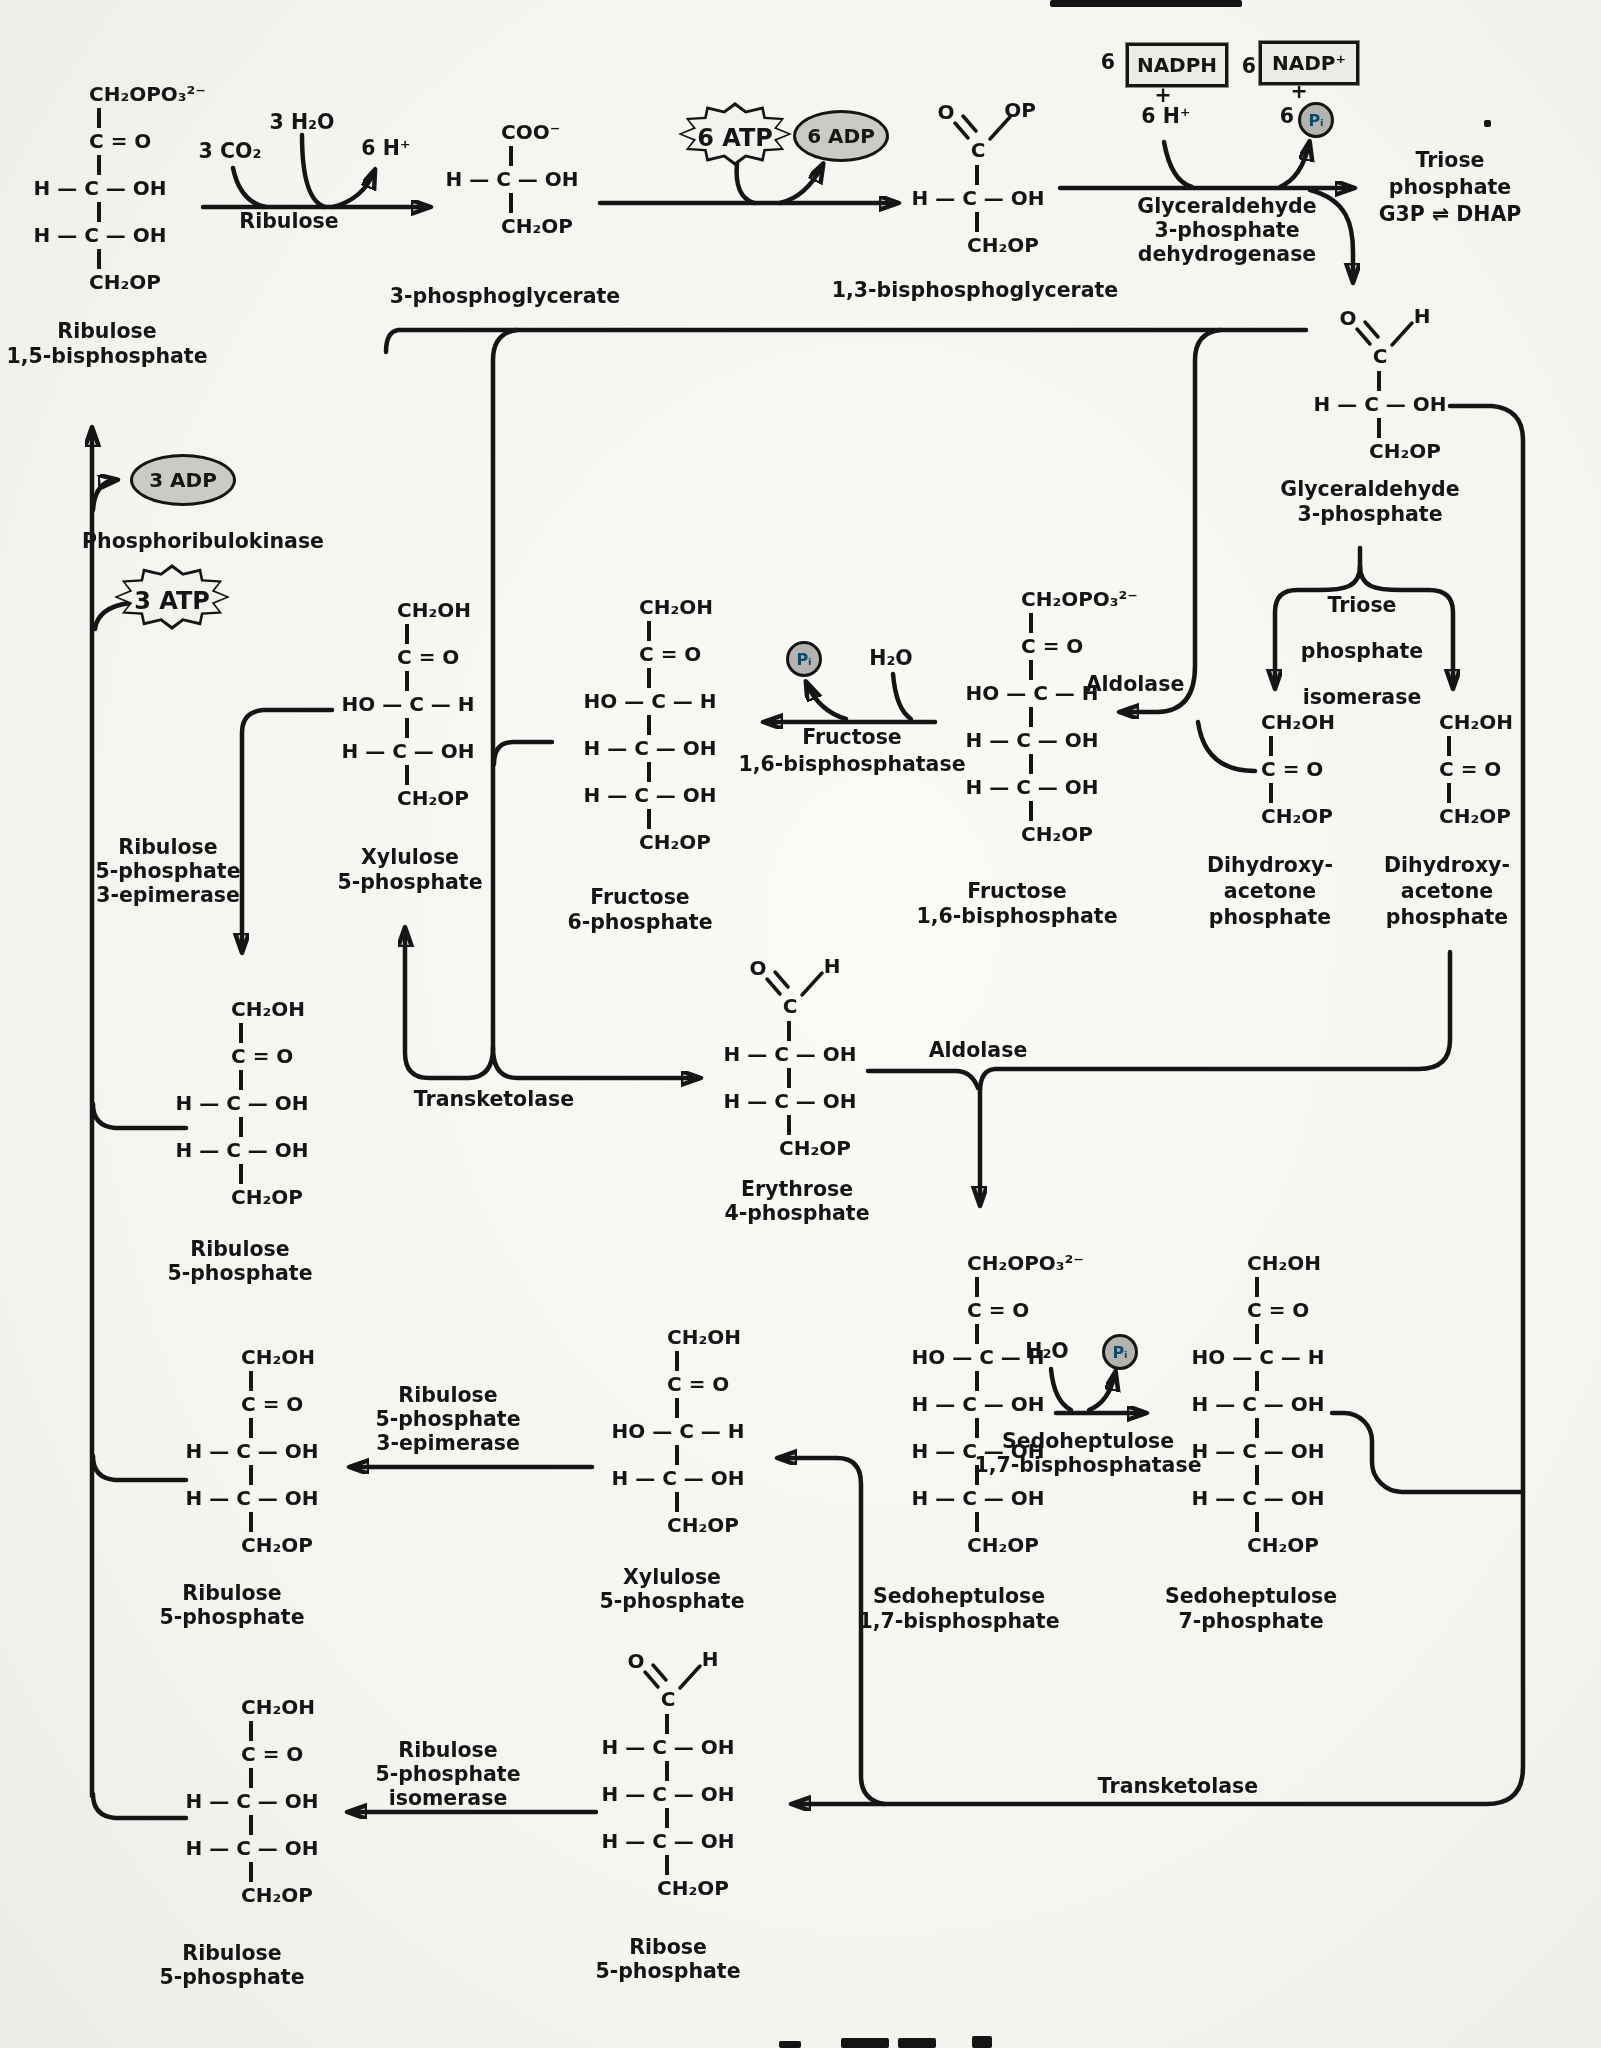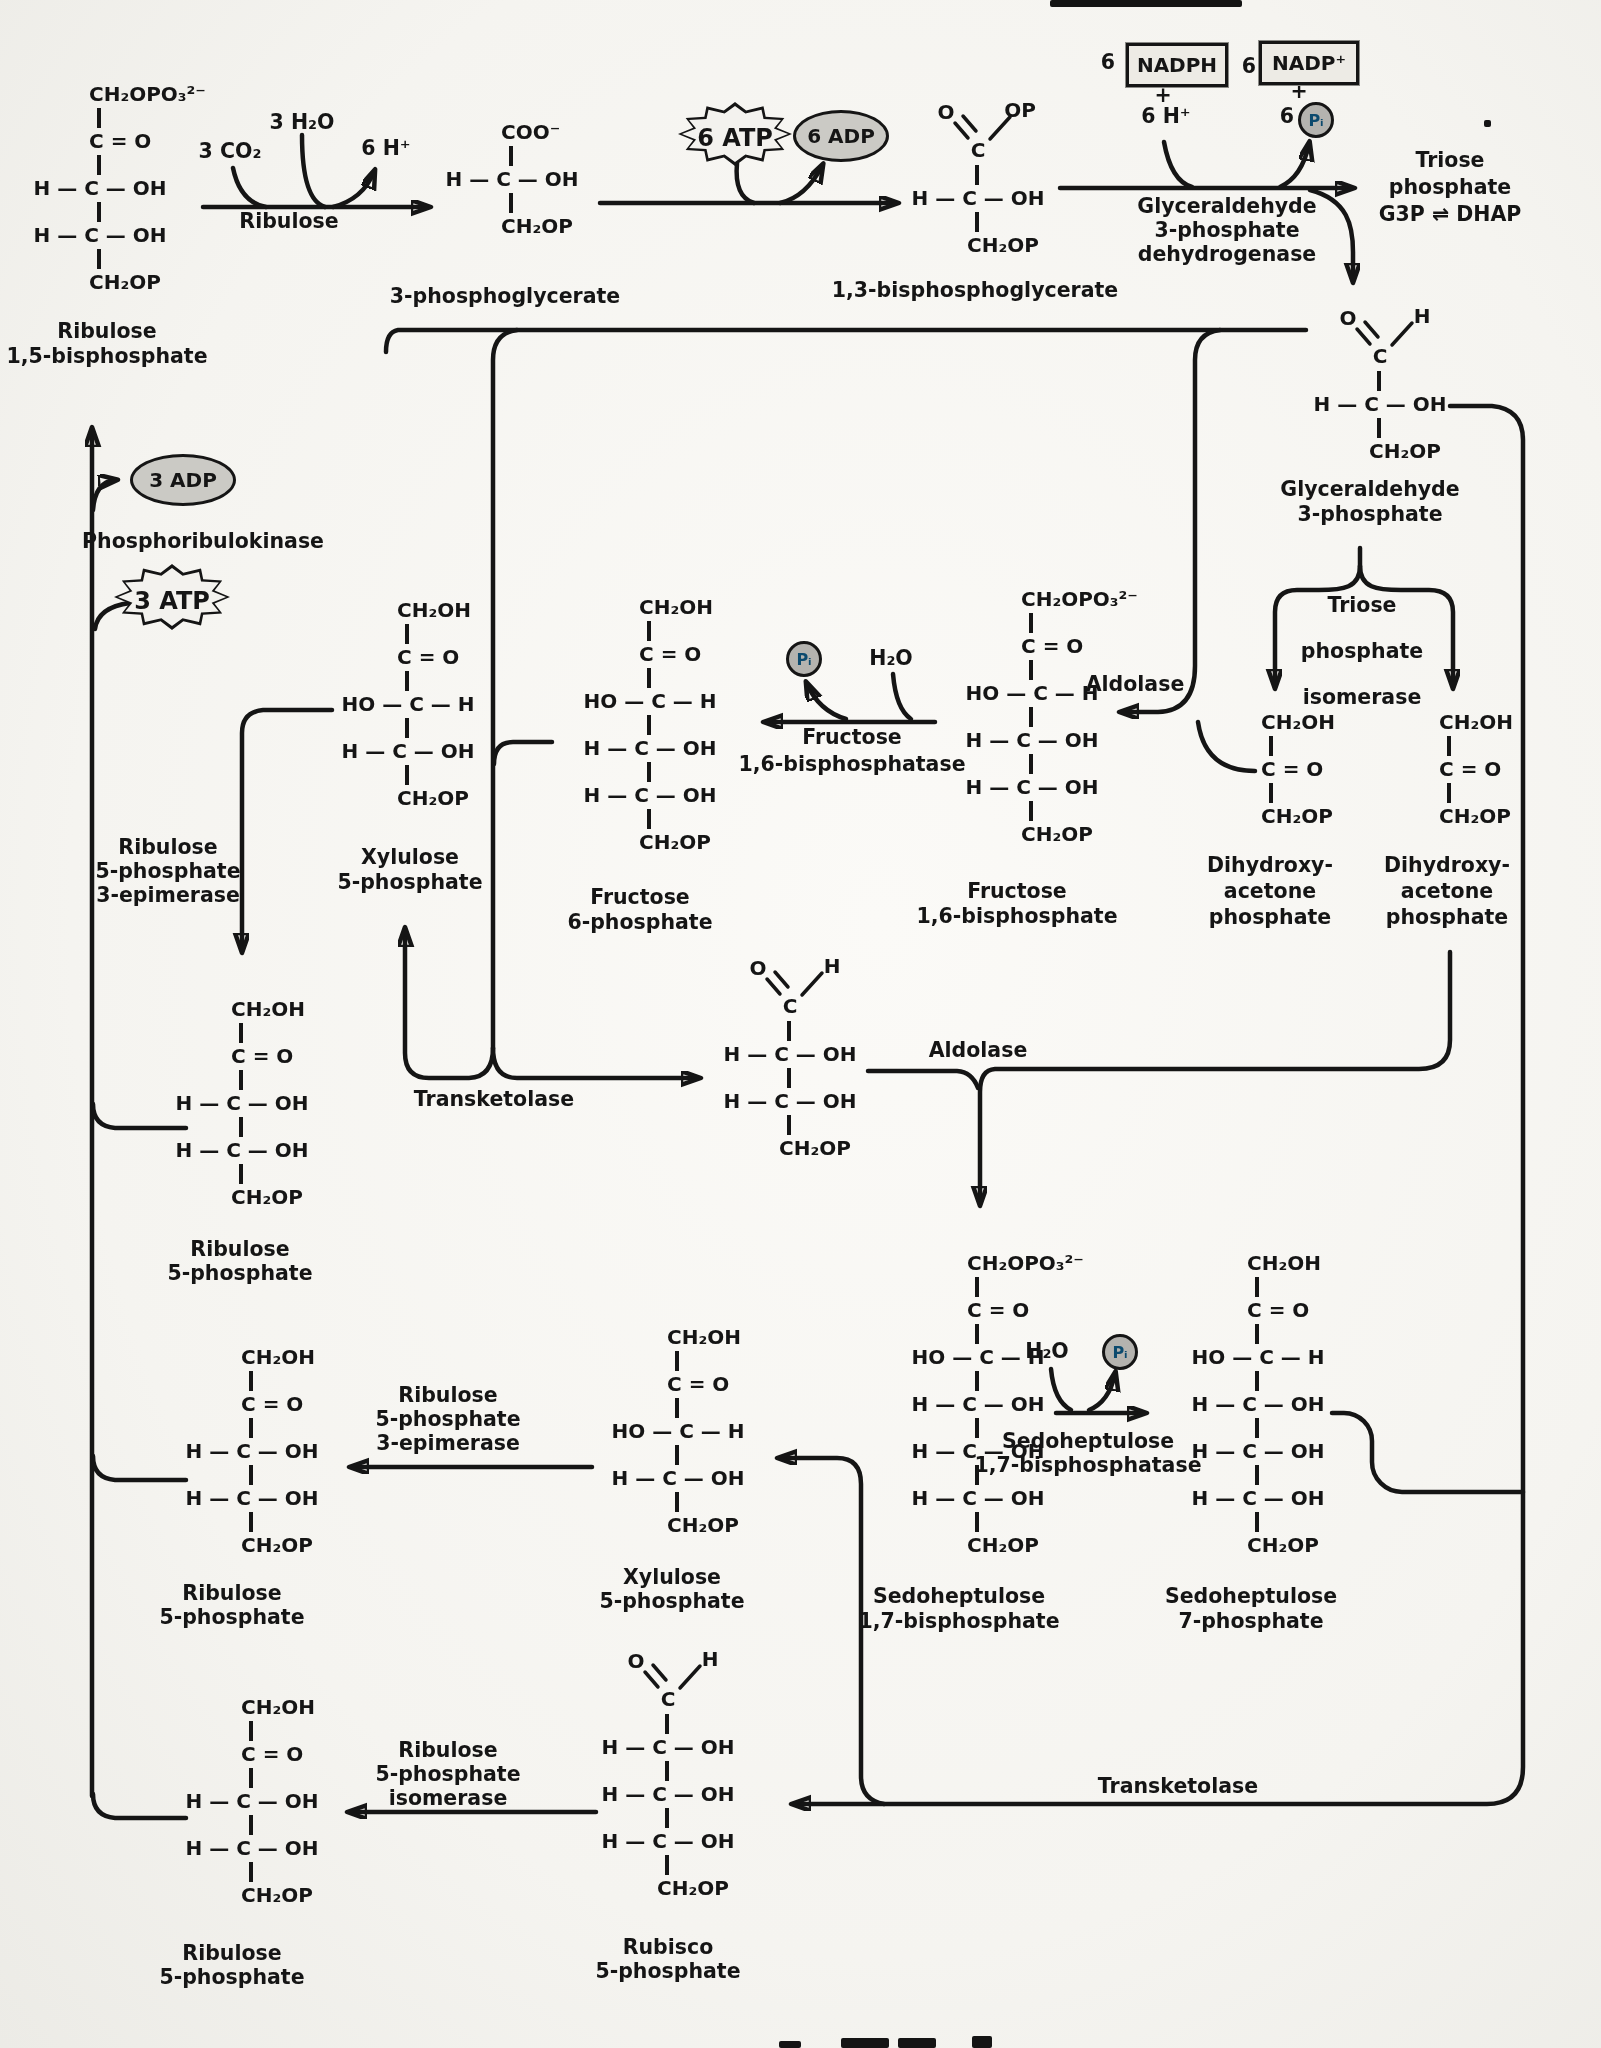--- a/index.html
+++ b/index.html
@@ -245,20 +245,24 @@
           <text x="152" y="26" text-anchor="middle">H</text>
           <text x="110" y="66" text-anchor="middle">C</text>
         </svg>
         <div class="bond"></div>
         <div class="row c">H — C — OH</div>
         <div class="bond"></div>
         <div class="row c">H — C — OH</div>
         <div class="bond"></div>
         <div class="row f">CH₂OP</div>
       </div>
+      <div class="mlabel" style="left: 797px; top: 1177px; line-height: 24px;">
+        <div>Erythrose</div>
+        <div>4-phosphate</div>
+      </div>
       <div class="molecule" style="left: 868px; top: 1250px;">
         <div class="row f">CH₂OPO₃²⁻</div>
         <div class="bond"></div>
         <div class="row f">C = O</div>
         <div class="bond"></div>
         <div class="row c">HO — C — H</div>
         <div class="bond"></div>
         <div class="row c">H — C — OH</div>
         <div class="bond"></div>
         <div class="row c">H — C — OH</div>
@@ -347,21 +351,21 @@
         <div class="bond"></div>
         <div class="row c">H — C — OH</div>
         <div class="bond"></div>
         <div class="row c">H — C — OH</div>
         <div class="bond"></div>
         <div class="row c">H — C — OH</div>
         <div class="bond"></div>
         <div class="row f">CH₂OP</div>
       </div>
       <div class="mlabel" style="left: 668px; top: 1935px; line-height: 24px;">
-        <div>Rubisco</div>
+        <div>Ribose</div>
         <div>5-phosphate</div>
       </div>
       <div class="lab" style="left: 289px; top: 209px; line-height: 25px;">
         <div>Ribulose</div>
       </div>
       <div class="lab" style="left: 1227px; top: 194px; line-height: 24px;">
         <div>Glyceraldehyde</div>
         <div>3-phosphate</div>
         <div>dehydrogenase</div>
       </div>

